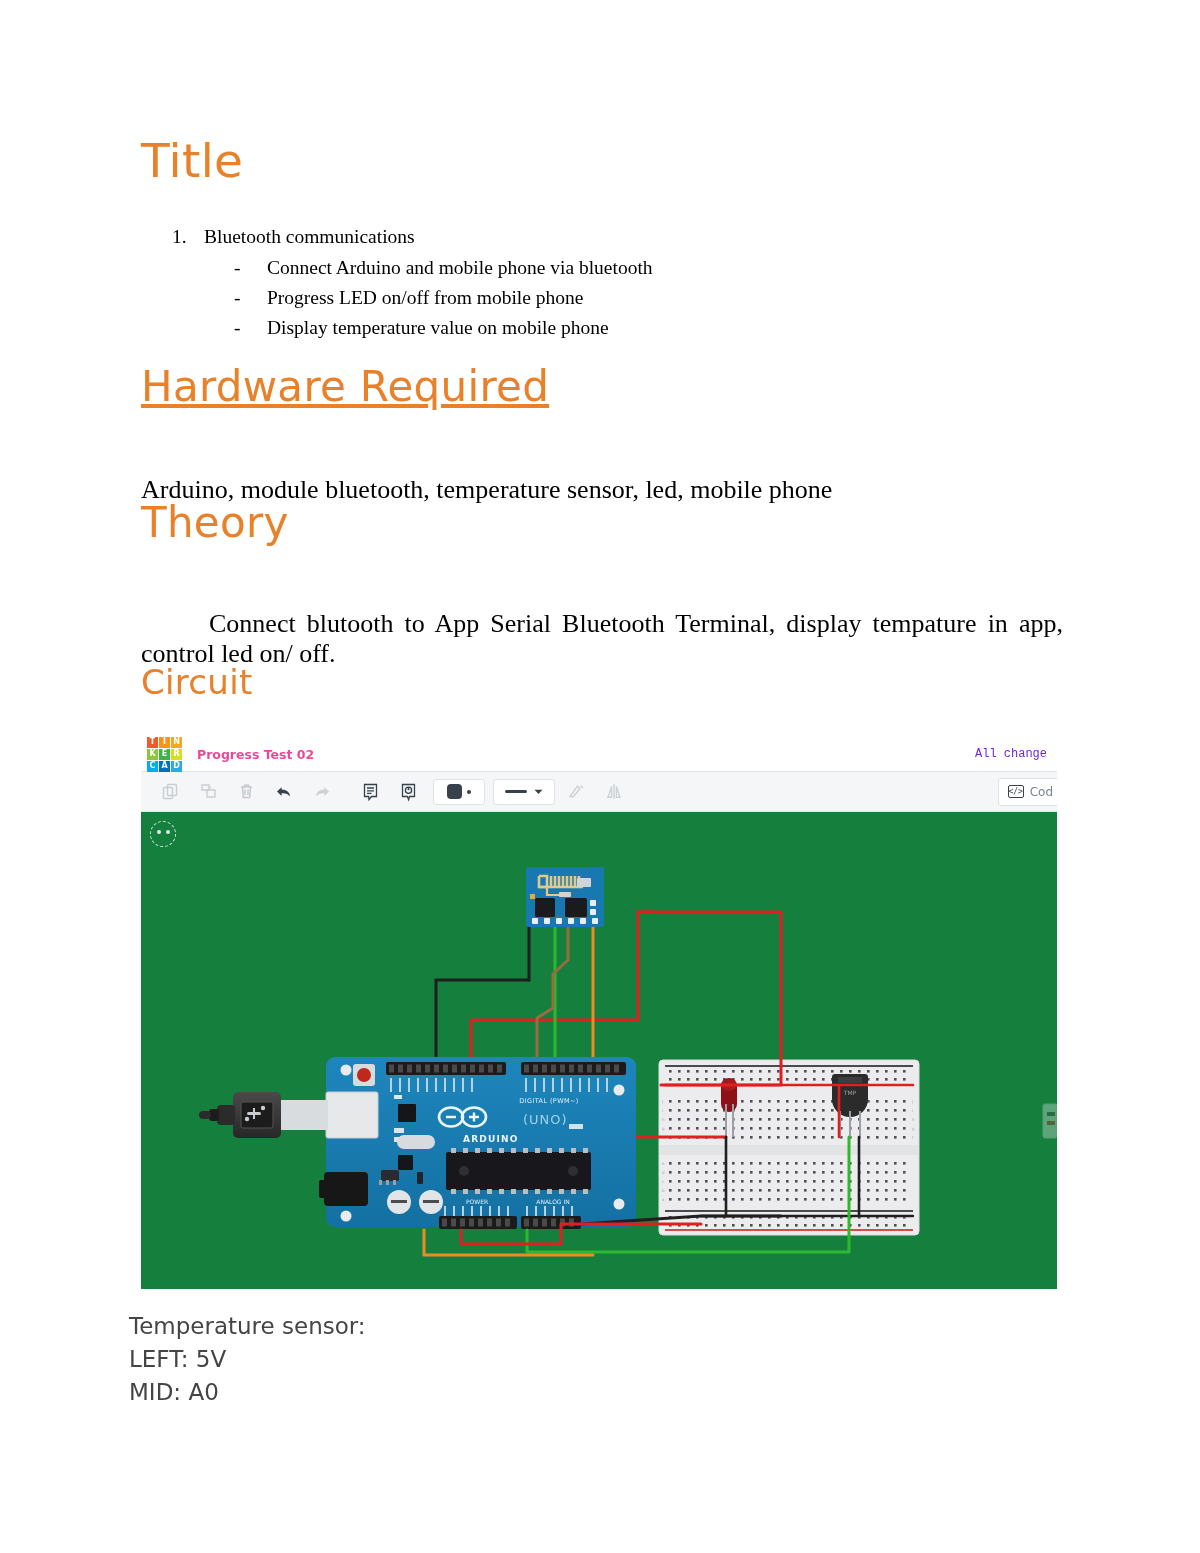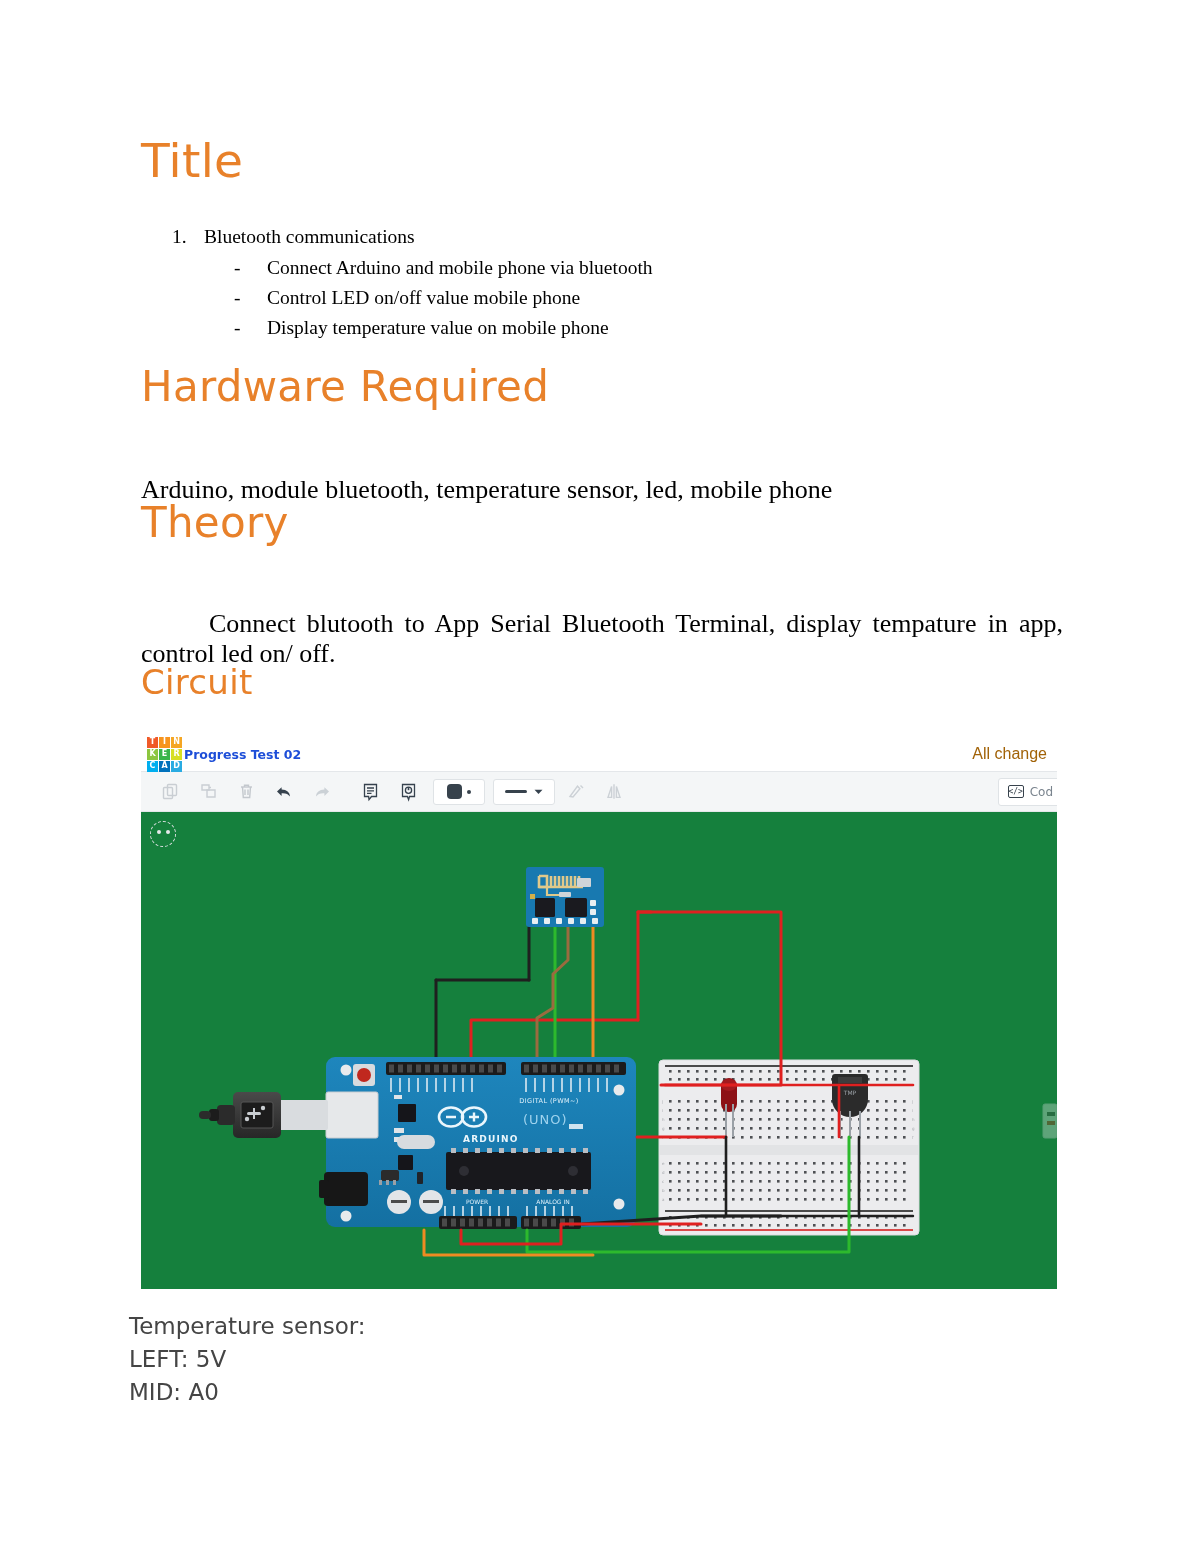--- a/index.html
+++ b/index.html
@@ -18,21 +18,21 @@
   
   .h1 {
     font-family:"DejaVu Sans", sans-serif;
     font-weight:400;
     color:#E8812A;
     letter-spacing:0.3px;
     line-height:1.0;
     margin:0;
   }
   .h-title    { position:absolute; left:141px; top:137px; font-size:47px; }
-  .h-hardware { position:absolute; left:141px; top:366px; font-size:42px; }
+  .h-hardware { position:absolute; left:141px; top:366px; font-size:42px;text-decoration:underline; }
   .h-theory   { position:absolute; left:141px; top:502px; font-size:42px; }
   .h-circuit  { position:absolute; left:141px; top:665px; font-size:34px; }
 
   
   .body-serif { font-family:"Liberation Serif", serif; font-size:26px; color:#000; }
 
   .list-wrap { position:absolute; left:172px; top:222px; width:860px; }
   .list-item-1 {
     display:flex; align-items:baseline; font-family:"Liberation Serif", serif;
     font-size:19.5px; line-height:30px;
@@ -65,26 +65,26 @@
   .tc-logo span {
     font-family:"DejaVu Sans", sans-serif;
     font-size:8px; font-weight:700; color:#fff;
     display:flex; align-items:center; justify-content:center;
     line-height:1;
   }
   .tl0{background:#f05a28;} .tl1{background:#f7941e;} .tl2{background:#f5a623;}
   .tl3{background:#8cc63f;} .tl4{background:#39b54a;} .tl5{background:#d7df23;}
   .tl6{background:#00aeef;} .tl7{background:#0071bc;} .tl8{background:#29abe2;}
   .tc-doctitle {
-    margin-left:2px; font-family:"DejaVu Sans", sans-serif;
-    font-size:12.5px; color:#1d4ed8; font-weight:600;
+    margin-left:15px; font-family:"DejaVu Sans", sans-serif;
+    font-size:12.5px; color:#ec4899; font-weight:600;
   }
   .tc-saved {
-    margin-left:auto; font-family:Liberation Sans, sans-serif;
-    font-size:16px; color:#a16207; white-space:nowrap; overflow:hidden;
+    margin-left:auto; font-family:Liberation Mono, monospace;
+    font-size:12px; color:#6d28d9; white-space:nowrap; overflow:hidden;
   }
 
   .tc-toolbar {
     position:relative; height:40px; background:#f4f6f7;
     border-bottom:1px solid #e4e7ea;
     display:flex; align-items:center; gap:0px; padding-left:12px;
   }
   .tbtn {
     width:34px; height:30px; display:flex; align-items:center; justify-content:center;
     margin-right:4px;
@@ -149,21 +149,21 @@
       <span class="list-num">1.</span>
       <span>Bluetooth communications</span>
     </div>
     <div class="sub-list">
       <div class="sub-item">
         <span class="sub-dash">-</span>
         <span>Connect Arduino and mobile phone via bluetooth</span>
       </div>
       <div class="sub-item">
         <span class="sub-dash">-</span>
-        <span>Control LED on/off value mobile phone</span>
+        <span>Progress LED on/off from mobile phone</span>
       </div>
       <div class="sub-item">
         <span class="sub-dash">-</span>
         <span>Display temperature value on mobile phone</span>
       </div>
     </div>
   </div>
 
   <h1 class="h1 h-hardware">Hardware Required</h1>
   <p class="body-serif p-hardware">Arduino, module bluetooth, temperature sensor, led, mobile phone</p>

